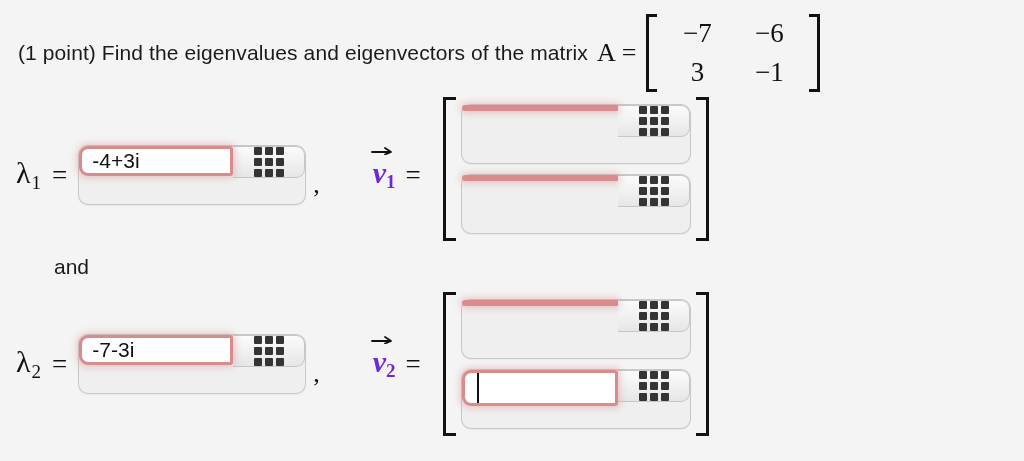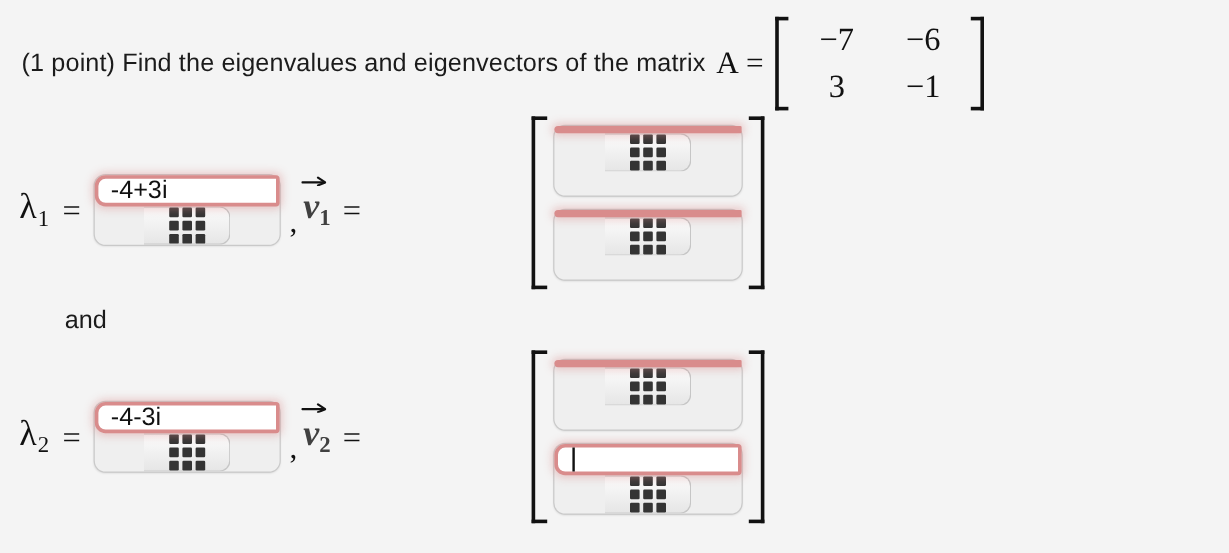--- a/index.html
+++ b/index.html
@@ -122,24 +122,25 @@
     position: relative;
     top: -4px;
   }
 
   
   .vvar {
     font-family: "Liberation Serif", serif;
     font-size: 30px;
     font-style: italic;
     font-weight: 700;
-    color: #404040;
+    color: #6d28d9;
     position: relative;
     line-height: 1;
     padding: 0 1px;
+    margin-left: 48px;
   }
   .vvar .arrow {
     position: absolute;
     left: -1px;
     top: -13px;
     width: 21px;
     height: 10px;
     pointer-events: none;
   }
   .vvar .sub {
@@ -151,27 +152,26 @@
 
   .and-text {
     font-family: "Liberation Sans", sans-serif;
     font-size: 21px;
     color: #1b1b1b;
   }
 
   
   .field-widget {
     display: inline-flex;
-    align-items: center;
+    align-items: flex-start;
     height: 58px;
     border-radius: 9px;
     background: #efefef;
     box-shadow: 0 0 0 1px #c9c9c9, 0 1px 2px rgba(0,0,0,0.16);
     position: relative;
-    flex-direction: column;
   }
   .field-widget .ans-input {
     width: 154px;
     box-sizing: border-box;
     background: #ffffff;
     border: 3px solid #d98c8c;
     border-radius: 9px 3px 3px 9px;
     box-shadow: 0 0 7px 2px rgba(217,140,140,0.45);
     display: flex;
     align-items: center;
@@ -342,21 +342,21 @@
 
   <div class="row-and">
     <span class="and-text">and</span>
   </div>
 
   <div class="row row-lambda2">
     <span class="lam"><span>λ</span><span class="sub">2</span></span>
     <span class="eq">=</span>
 
     <div class="field-widget">
-      <div class="ans-input">-4-3i</div>
+      <div class="ans-input">-7-3i</div>
       <div class="keypad-btn">
         <div class="keypad-grid">
           <i></i>
             <i></i>
             <i></i>
             <i></i>
             <i></i>
             <i></i>
             <i></i>
             <i></i>

